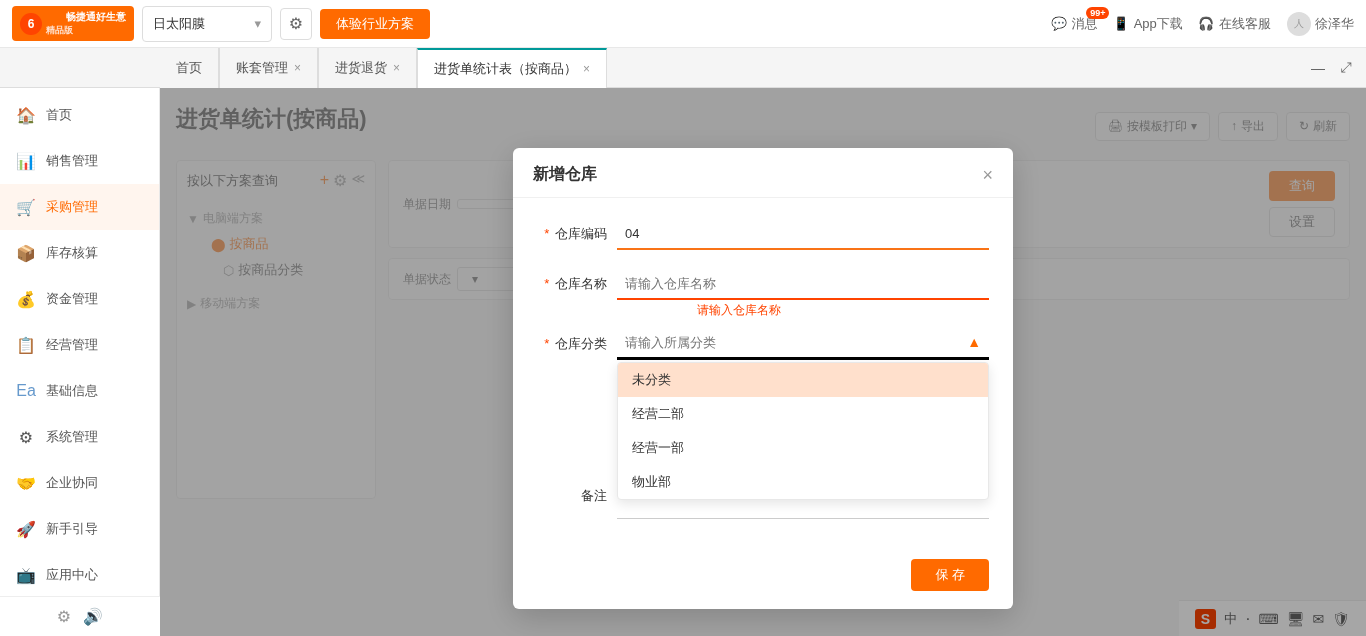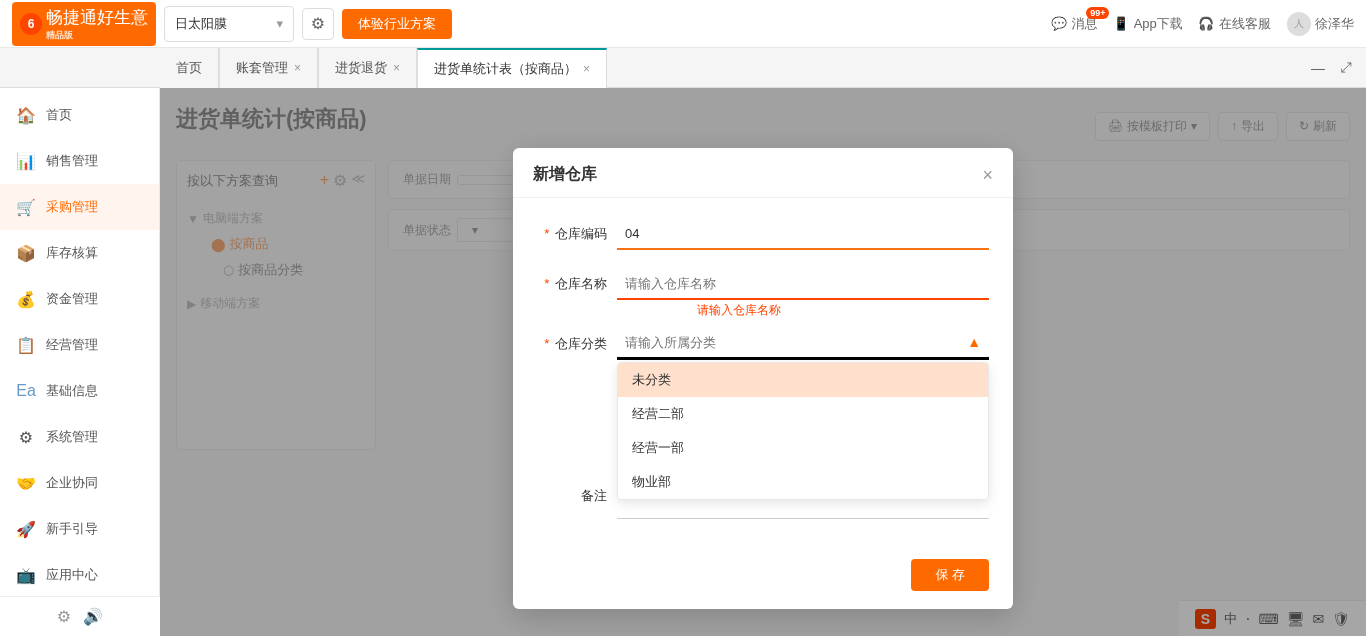--- a/index.html
+++ b/index.html
@@ -224,21 +224,21 @@
   </style>
 </head>
 <body>
 
 <div class="top-bar">
   <div class="logo-area">
     <div class="logo-icon">
       <span>6</span>
     </div>
     <div>
-      <div style="font-size:17px;font-weight:normal;">畅捷通好生意</div>
+      <div style="font-size:10px;font-weight:bold;margin-left:20px;">畅捷通好生意</div>
       <div style="font-size:9px;color:#ffe0cc;">精品版</div>
     </div>
   </div>
 
   <div class="store-selector">
     <span>日太阳膜</span>
     <span style="color:#999; margin-left:auto;">▾</span>
   </div>
 
   <div class="gear-btn">
@@ -406,20 +406,24 @@
           <div style="background:#fff; border:1px solid #e8e8e8; border-radius:4px; padding:10px 14px; margin-bottom:10px; display:flex; align-items:center; gap:16px; flex-wrap:wrap;">
             <div style="display:flex; align-items:center; gap:6px;">
               <span style="font-size:12px; color:#666;">单据日期</span>
               <div class="query-input-box" style="width:200px; display:flex; align-items:center;">
                 <span style="color:#999; font-size:12px;"></span>
               </div>
             </div>
             <div style="font-size:12px; color:#666; display:flex; align-items:center; gap:6px;">
               <span>付款状态</span>
             </div>
+            <div style="margin-left:auto; display:flex; flex-direction:column; gap:6px;">
+              <button class="btn-query">查询</button>
+              <button class="btn-settings">设置</button>
+            </div>
           </div>
 
           <div style="background:#fff; border:1px solid #e8e8e8; border-radius:4px; padding:8px 14px; margin-bottom:10px; display:flex; align-items:center; gap:16px;">
             <div style="display:flex; align-items:center; gap:6px;">
               <span style="font-size:12px; color:#666;">单据状态</span>
               <div class="status-dropdown">
                 <span></span>
                 <span>▾</span>
               </div>
             </div>

